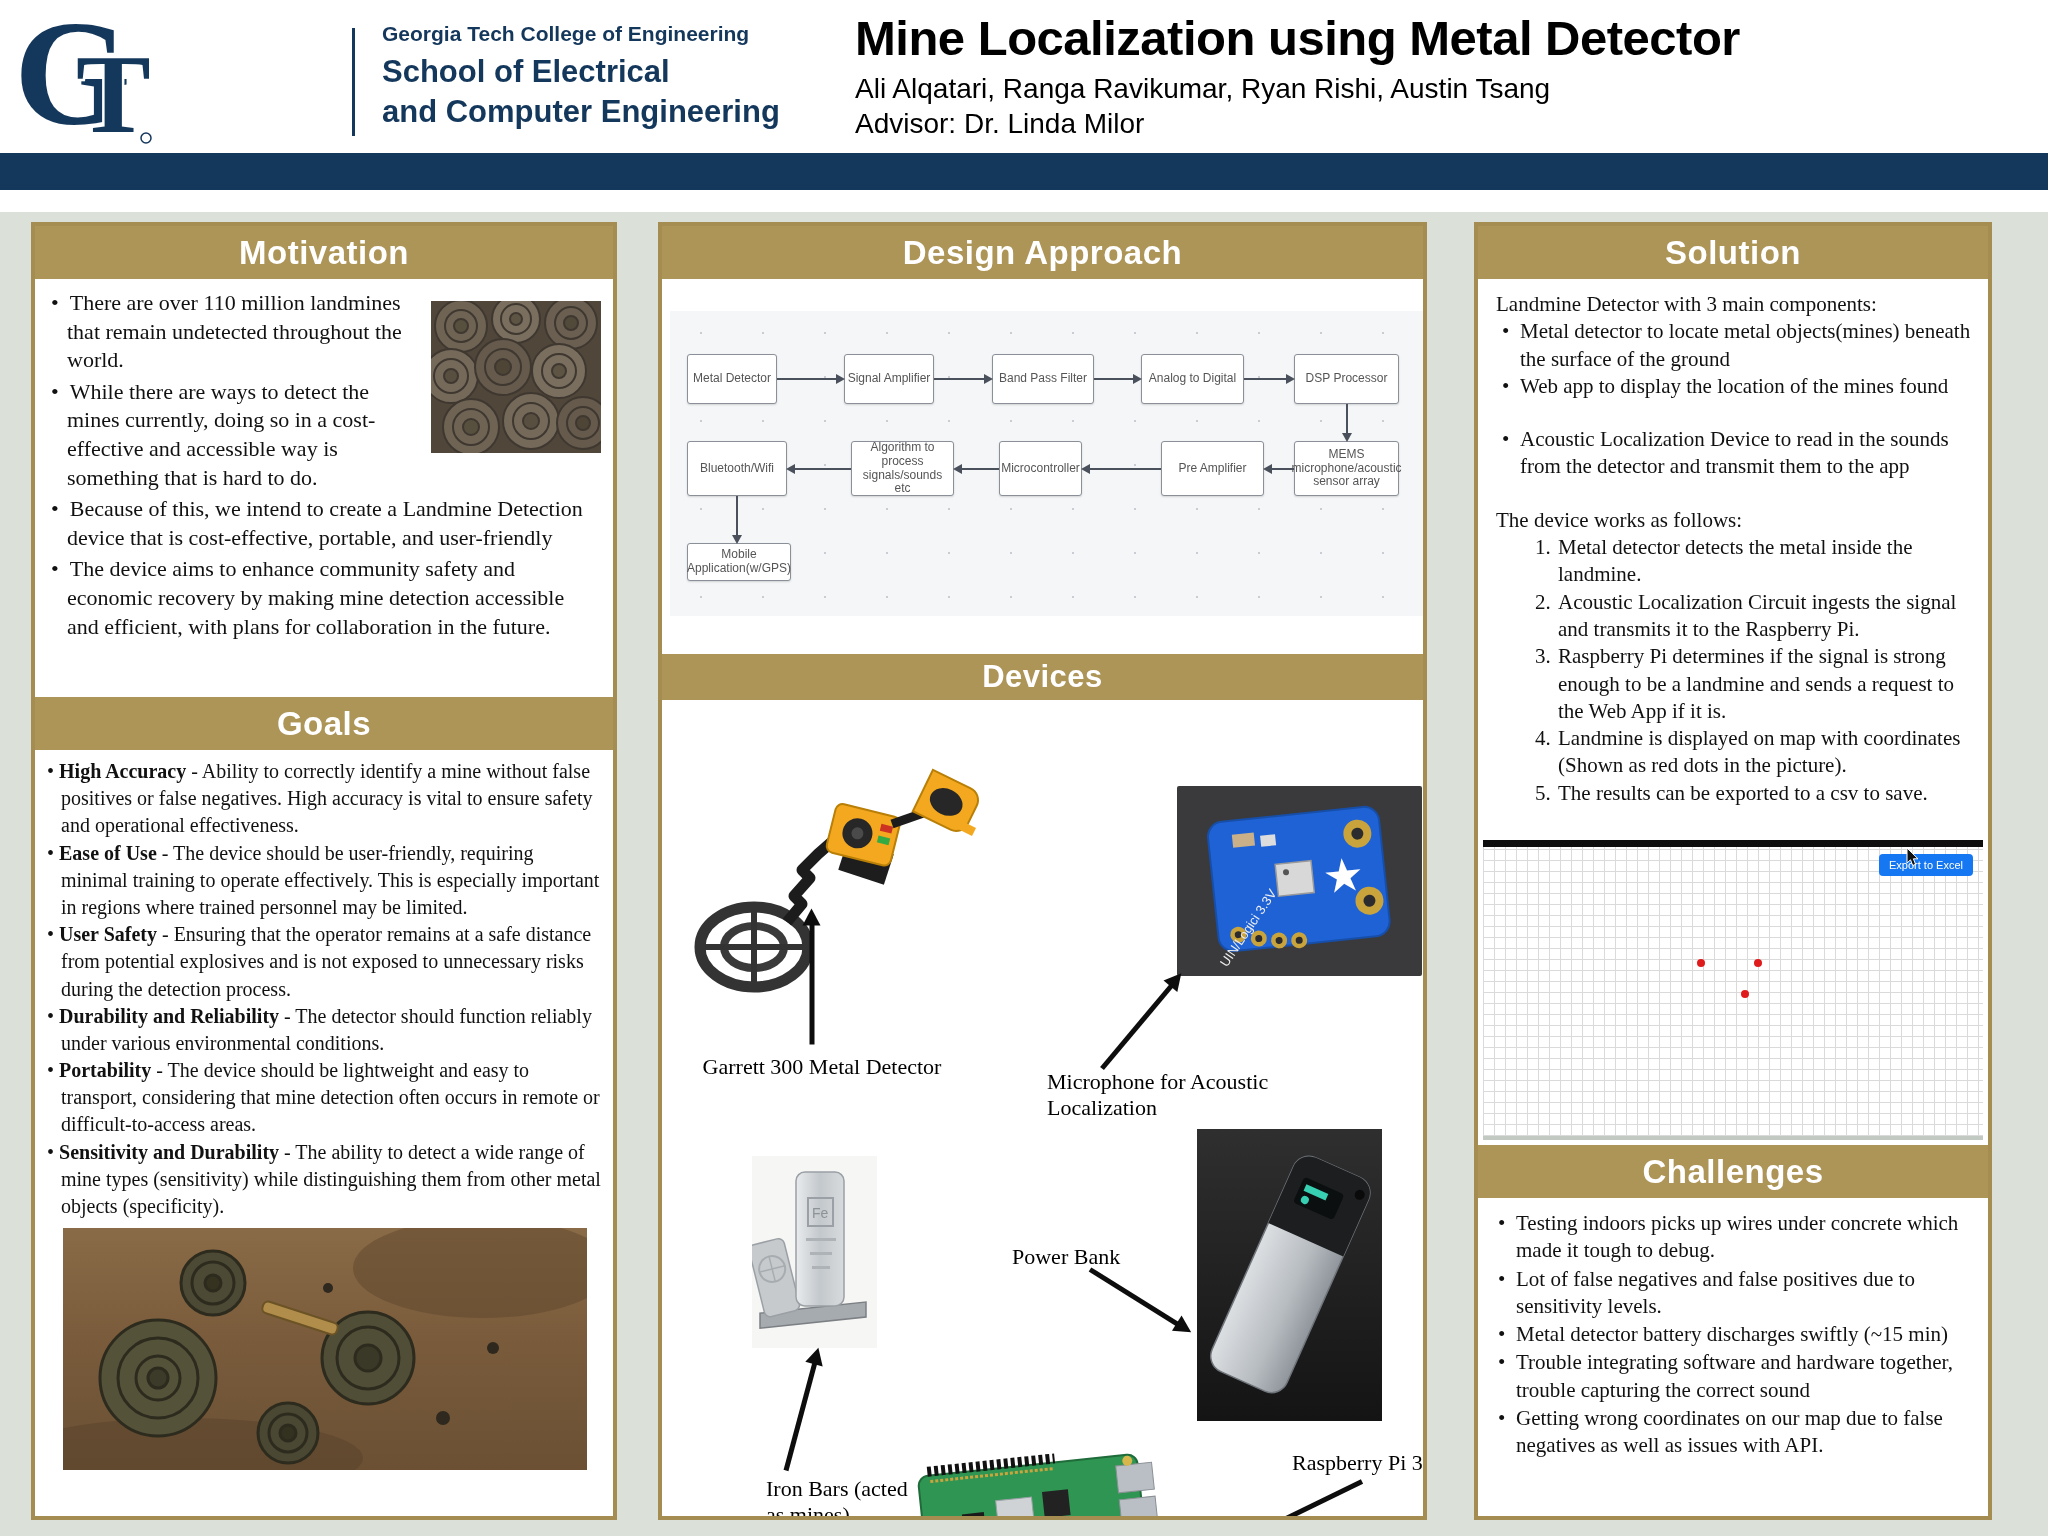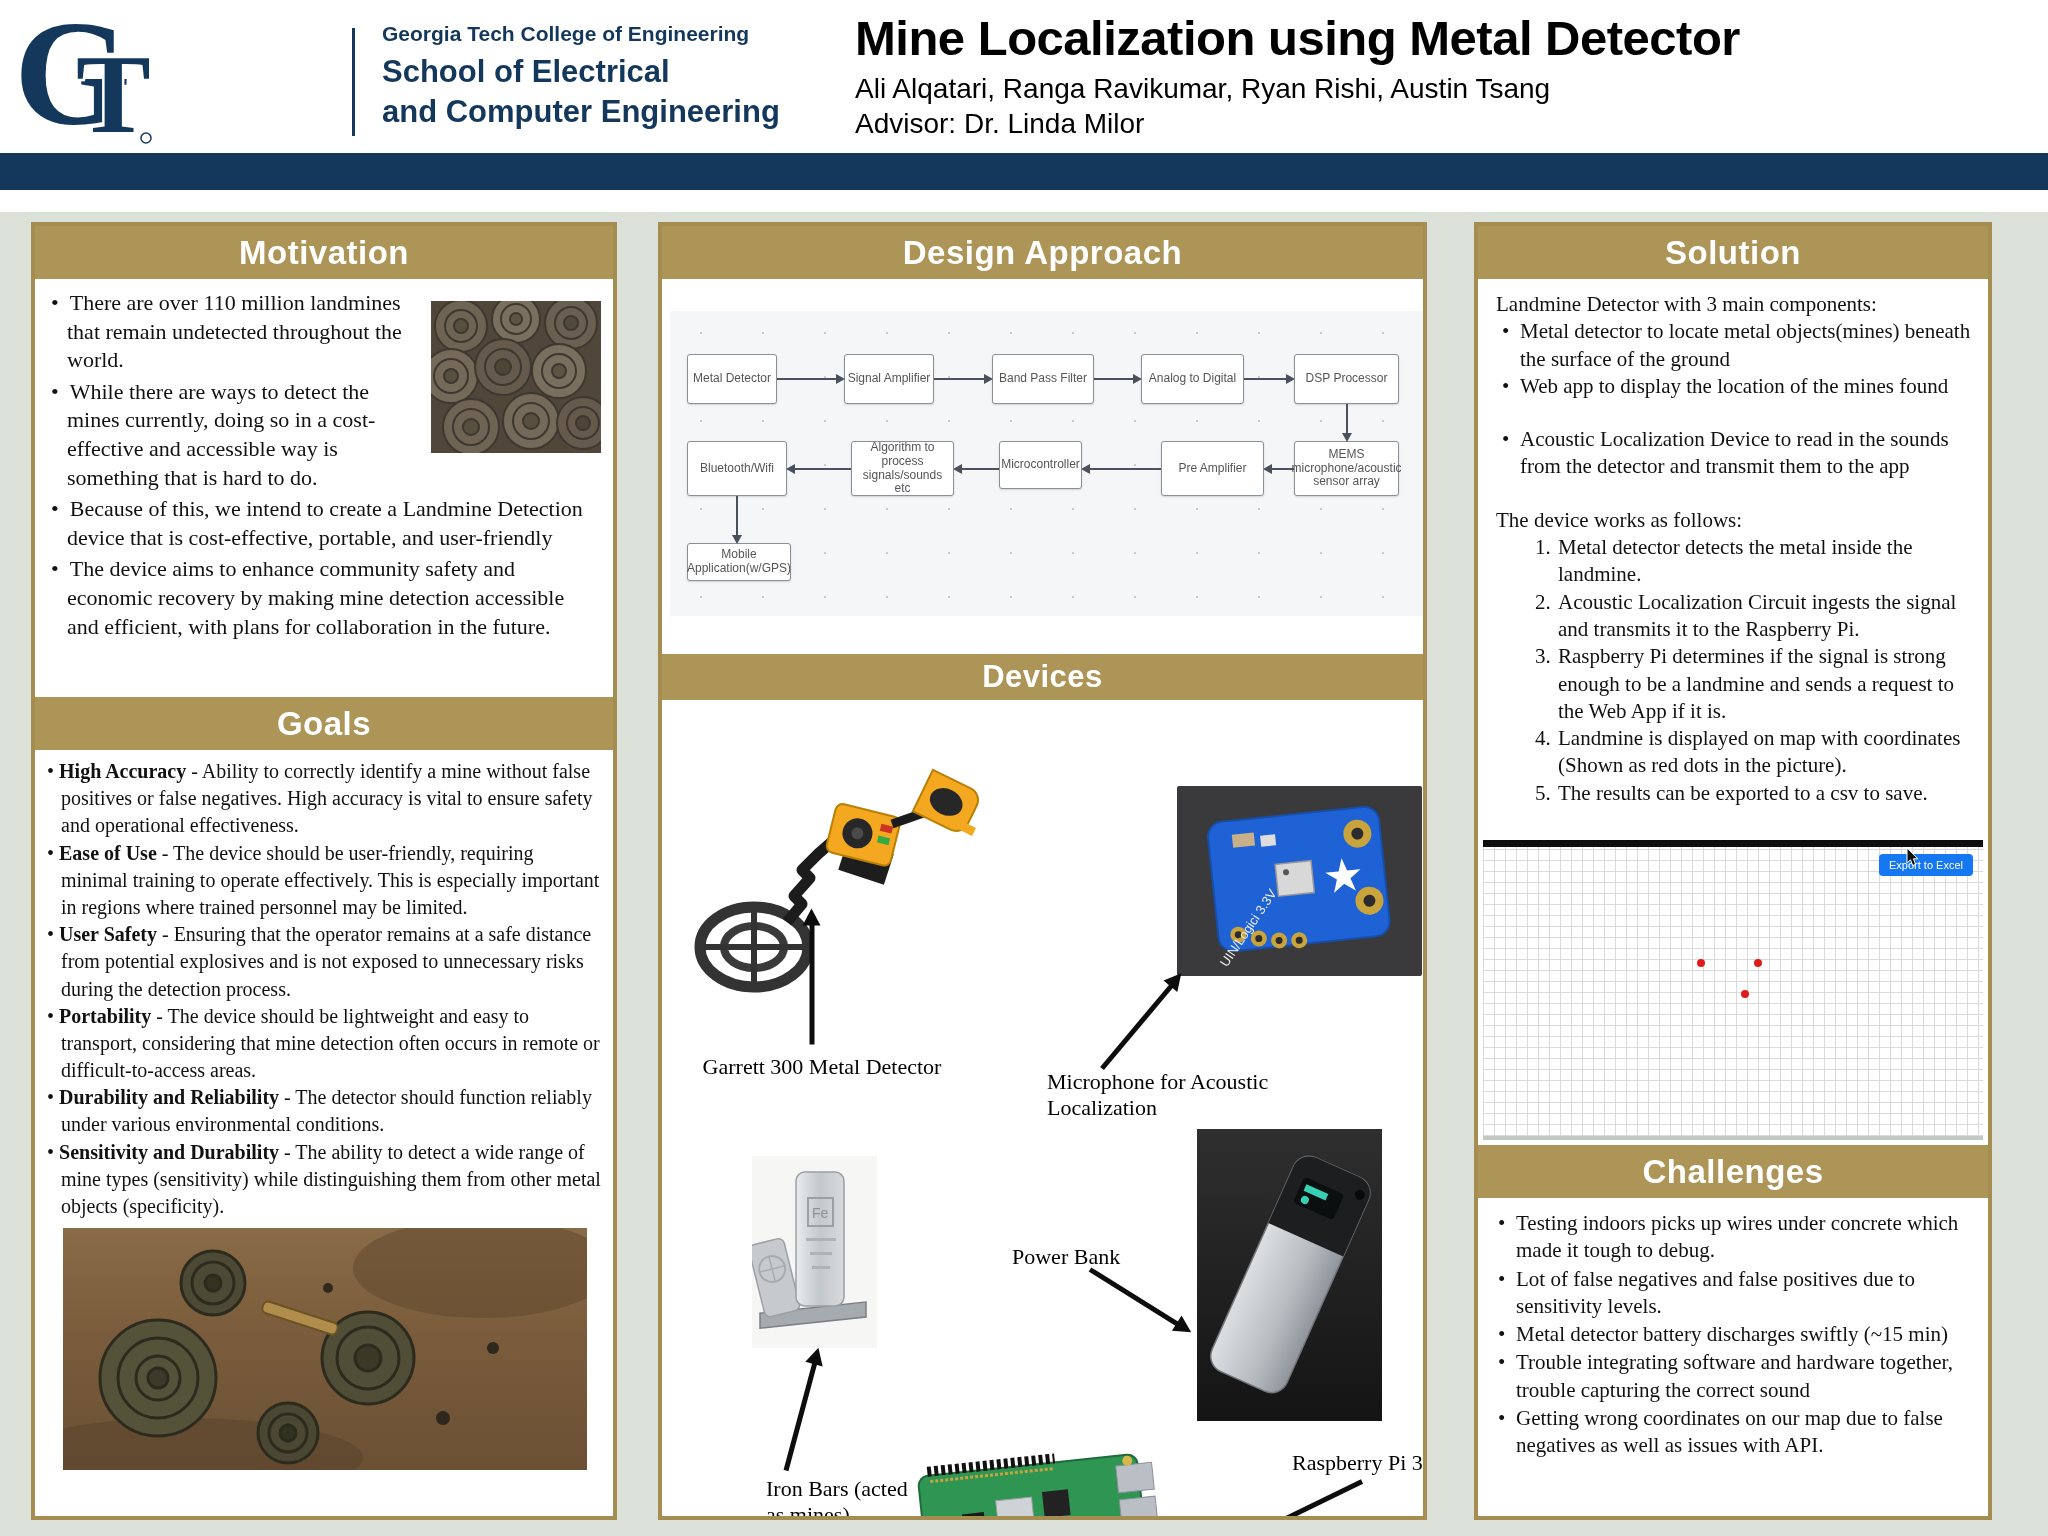--- a/index.html
+++ b/index.html
@@ -151,22 +151,22 @@
       <div class="mbul">There are over 110 million landmines that remain undetected throughout the world.</div>
       <div class="mbul">While there are ways to detect the mines currently, doing so in a cost-effective and accessible way is something that is hard to do.</div>
       <div class="mbul">Because of this, we intend to create a Landmine Detection device that is cost-effective, portable, and user-friendly</div>
       <div class="mbul">The device aims to enhance community safety and economic recovery by making mine detection accessible and efficient, with plans for collaboration in the future.</div>
     </div>
     <div class="band">Goals</div>
     <div class="sec goals">
       <div class="gbul"><b>High Accuracy</b> <span>- Ability to correctly identify a mine without false positives or false negatives. High accuracy is vital to ensure safety and operational effectiveness.</span></div>
       <div class="gbul"><b>Ease of Use</b> <span>- The device should be user-friendly, requiring minimal training to operate effectively. This is especially important in regions where trained personnel may be limited.</span></div>
       <div class="gbul"><b>User Safety</b> <span>- Ensuring that the operator remains at a safe distance from potential explosives and is not exposed to unnecessary risks during the detection process.</span></div>
+      <div class="gbul"><b>Durability and Reliability</b> <span>- The detector should function reliably under various environmental conditions.</span></div>
       <div class="gbul"><b>Portability</b> <span>- The device should be lightweight and easy to transport, considering that mine detection often occurs in remote or difficult-to-access areas.</span></div>
-      <div class="gbul"><b>Durability and Reliability</b> <span>- The detector should function reliably under various environmental conditions.</span></div>
       <div class="gbul"><b>Sensitivity and Durability</b> <span>- The ability to detect a wide range of mine types (sensitivity) while distinguishing them from other metal objects (specificity).</span></div>
       <svg class="soil-photo" viewBox="0 0 524 242">
         <defs>
           <linearGradient id="soil" x1="0" y1="0" x2="0" y2="1">
             <stop offset="0" stop-color="#8a6b47"></stop>
               <stop offset="0.45" stop-color="#7a5c3c"></stop>
               <stop offset="1" stop-color="#6b5034"></stop>
           </linearGradient>
         </defs>
         <rect width="524" height="242" fill="url(#soil)"></rect>
@@ -199,21 +199,21 @@
     <div class="band">Design Approach</div>
     <div class="sec flow">
       <div class="flowpanel">
         <div class="fnode" style="left:17px;top:43px;width:90px;height:50px;">Metal Detector</div>
         <div class="fnode" style="left:174px;top:43px;width:90px;height:50px;">Signal Amplifier</div>
         <div class="fnode" style="left:322px;top:43px;width:102px;height:50px;">Band Pass Filter</div>
         <div class="fnode" style="left:471px;top:43px;width:103px;height:50px;">Analog to Digital</div>
         <div class="fnode" style="left:624px;top:43px;width:105px;height:50px;">DSP Processor</div>
         <div class="fnode" style="left:17px;top:130px;width:100px;height:55px;">Bluetooth/Wifi</div>
         <div class="fnode" style="left:181px;top:130px;width:103px;height:55px;">Algorithm to process signals/sounds etc</div>
-        <div class="fnode" style="left:329px;top:130px;width:83px;height:48px;">Microcontroller</div>
+        <div class="fnode" style="left:329px;top:130px;width:83px;height:55px;">Microcontroller</div>
         <div class="fnode" style="left:491px;top:130px;width:103px;height:55px;">Pre Amplifier</div>
         <div class="fnode" style="left:624px;top:130px;width:105px;height:55px;">MEMS microphone/acoustic sensor array</div>
         <div class="fnode" style="left:17px;top:232px;width:104px;height:38px;">Mobile Application(w/GPS)</div>
         <div class="fa fa-h head-r" style="left:107px;top:67px;width:60px;"></div>
         <div class="fa fa-h head-r" style="left:264px;top:67px;width:51px;"></div>
         <div class="fa fa-h head-r" style="left:424px;top:67px;width:40px;"></div>
         <div class="fa fa-h head-r" style="left:574px;top:67px;width:43px;"></div>
         <div class="fa fa-h head-l" style="left:601px;top:157px;width:23px;"></div>
         <div class="fa fa-h head-l" style="left:419px;top:157px;width:72px;"></div>
         <div class="fa fa-h head-l" style="left:291px;top:157px;width:38px;"></div>

